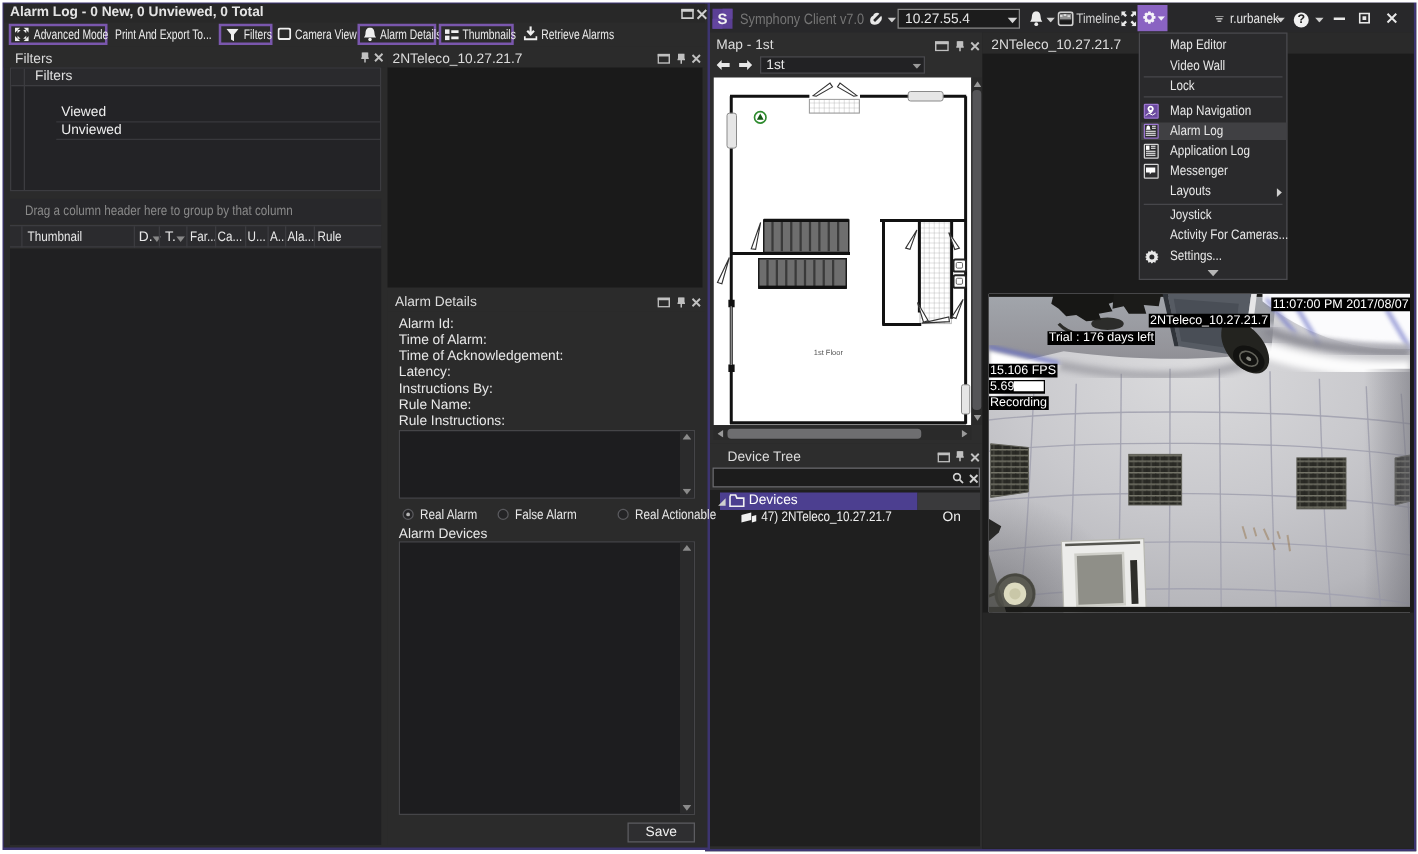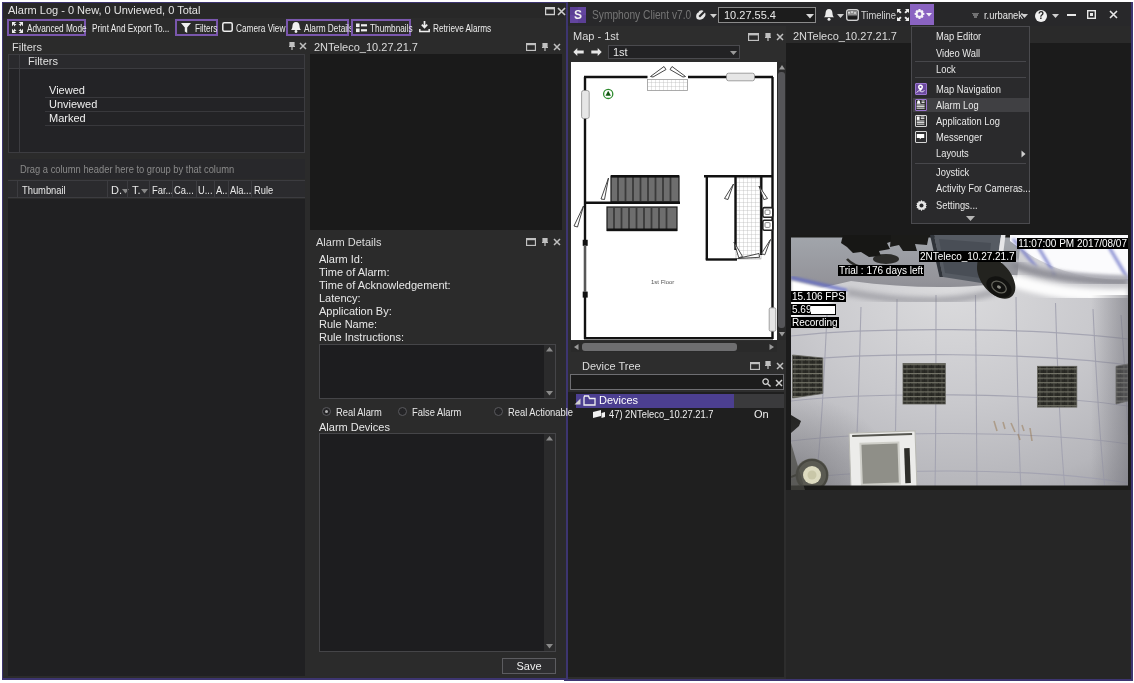--- a/index.html
+++ b/index.html
@@ -422,21 +422,21 @@
   <div class="abs" style="left:0px; top:56px; background:#000; color:#fff; font-size:10px; padding:0 1px; white-space:nowrap;">15.106 FPS</div>
   <div class="abs" style="left:0px; top:68.5px; background:#000; color:#fff; font-size:10px; padding:0 1px; white-space:nowrap;"> 5.69<span style="display:inline-block; width:24px; height:8px; background:#fff; vertical-align:middle;"></span></div>
   <div class="abs" style="left:0px; top:82px; background:#000; color:#fff; font-size:10px; padding:0 1px; white-space:nowrap;">Recording</div>
   </div>
   <div class="abs" style="left:0; top:464px; width:345px; height:189px; background:#262626;"></div>
 </div>
 
 <div class="win" id="leftwin" style="left:1px; top:1px; width:567px; height:679px; background:#2b2b2b;"></div>
 
 <div class="abs" style="left:3px; top:3px; width:561px; height:15px; background:#282828;">
-  <span class="abs ttxt" style="left:5px; top:1px;">Alarm Log - 0 New, 0 Unviewed, 0 Total</span>
+  <span class="abs ttxt" style="left:5px; top:1px;font-weight:bold;">Alarm Log - 0 New, 0 Unviewed, 0 Total</span>
   <svg class="abs" style="left:542px; top:4px;" width="10" height="9" viewBox="0 0 10 9">
         <rect x="0.5" y="0.5" width="9" height="7" fill="none" stroke="#cfcfcf" stroke-width="1.4"></rect>
         <rect x="0" y="0" width="10" height="2.4" fill="#cfcfcf"></rect>
       </svg>
   <svg class="abs" style="left:554px; top:4px;" width="9" height="9" viewBox="0 0 9 9">
         <path d="M1 1 L8 8 M8 1 L1 8" stroke="#cfcfcf" stroke-width="1.6"></path>
       </svg>
 </div>
 
 <div class="abs" style="left:3px; top:18px; width:561px; height:19px; background:#2b2b2b;">
@@ -511,23 +511,20 @@
   <div class="abs" style="left:0; top:0; width:295px; height:14px; background:#2a2a2d; border-bottom:1px solid #3c3c40;">
     <span class="abs" style="left:19px; top:0px; color:#e0e0e0;">Filters</span>
   </div>
   <div class="abs" style="left:10px; top:0; width:1px; height:97px; background:#3c3c40;"></div>
 
   <div class="abs" style="left:36px; top:29px; width:259px; height:14px; border-bottom:1px solid #38383c;">
         <span class="abs" style="left:4px; top:0px; color:#efefef;">Viewed</span>
       </div>
   <div class="abs" style="left:36px; top:43px; width:259px; height:14px; border-bottom:1px solid #38383c;">
         <span class="abs" style="left:4px; top:0px; color:#efefef;">Unviewed</span>
-      </div>
-  <div class="abs" style="left:36px; top:57px; width:259px; height:14px; border-bottom:1px solid #38383c;">
-        <span class="abs" style="left:4px; top:0px; color:#efefef;">Marked</span>
       </div>
 </div>
 
 <div class="abs" style="left:8px; top:159px; width:297px; height:20px; background:#28282b;">
   <span class="abs" style="left:12px; top:4px; color:#8a8a8a;"><span class="sqz">Drag a column header here to group by that column</span></span>
 </div>
 
 <div class="abs" style="left:8px; top:180px; width:297px; height:18px; background:#2b2b2e; border-top:1px solid #3c3c40; border-bottom:1px solid #3c3c40;">
   <span class="abs" style="left:14px; top:3px; color:#e8e8e8;"><span class="sqz">Thumbnail</span></span>
   <span class="abs" style="left:103px; top:3px; color:#e8e8e8;">D.</span>
@@ -583,21 +580,21 @@
       </svg>
   <svg class="abs" style="left:243px; top:6px;" width="8" height="8" viewBox="0 0 8 8">
         <path d="M1 1 L7 7 M7 1 L1 7" stroke="#c0c0c0" stroke-width="1.5"></path>
       </svg>
 </div>
 <div class="abs" style="left:310px; top:249px; width:254px; height:427px; background:#2b2b2b;">
   <span class="abs" style="left:9px; top:4px;text-align:right;">Alarm Id:</span>
   <span class="abs" style="left:9px; top:17px;">Time of Alarm:</span>
   <span class="abs" style="left:9px; top:30px;">Time of Acknowledgement:</span>
   <span class="abs" style="left:9px; top:43px;">Latency:</span>
-  <span class="abs" style="left:9px; top:56px;">Application By:</span>
+  <span class="abs" style="left:9px; top:56px;">Instructions By:</span>
   <span class="abs" style="left:9px; top:69px;">Rule Name:</span>
   <span class="abs" style="left:9px; top:82px;">Rule Instructions:</span>
 
   <div class="abs" style="left:9px; top:95px; width:237px; height:55px; background:#1d1d1f; border:1px solid #454548;">
     <div class="abs" style="right:0; top:0; width:11px; height:53px; background:#2b2b2c;">
       <svg class="abs" style="left:2px; top:2px;" width="7" height="5" viewBox="0 0 7 5">
             <path d="M0 4.5 L7 4.5 L3.5 0 Z" fill="#8a8a8a"></path>
           </svg>
       <svg class="abs" style="left:2px; bottom:2px;" width="7" height="5" viewBox="0 0 7 5">
             <path d="M0 0 L7 0 L3.5 4.5 Z" fill="#8a8a8a"></path>

